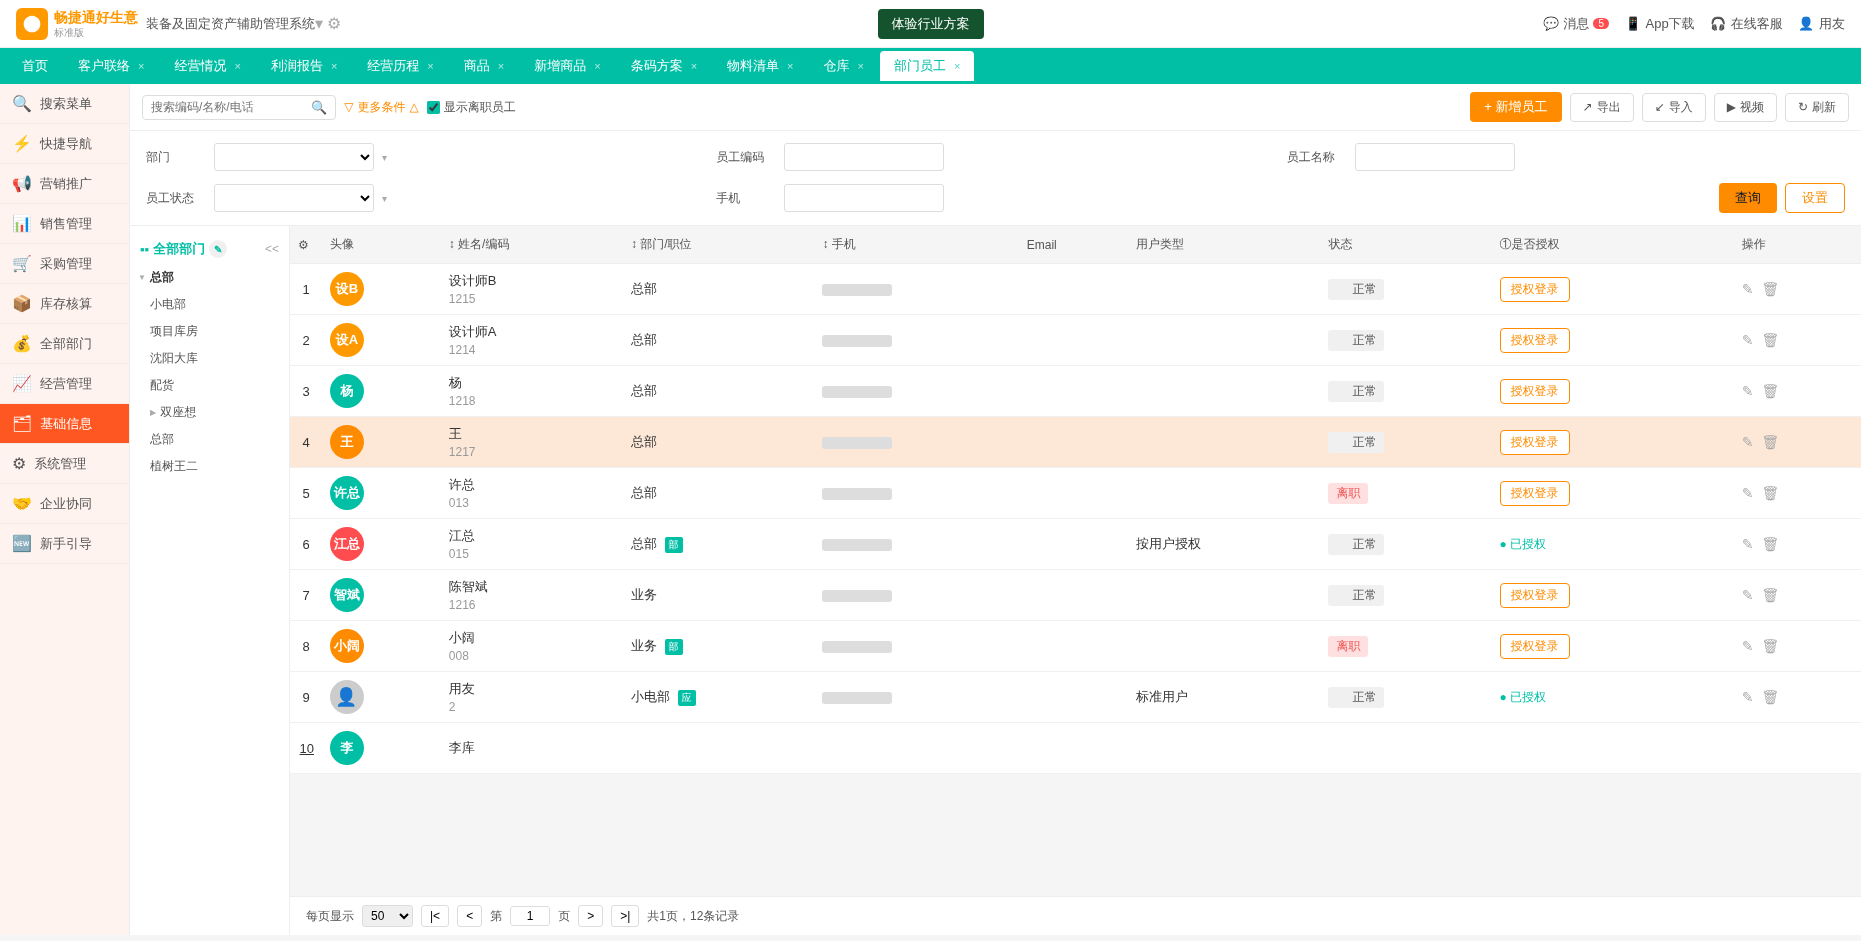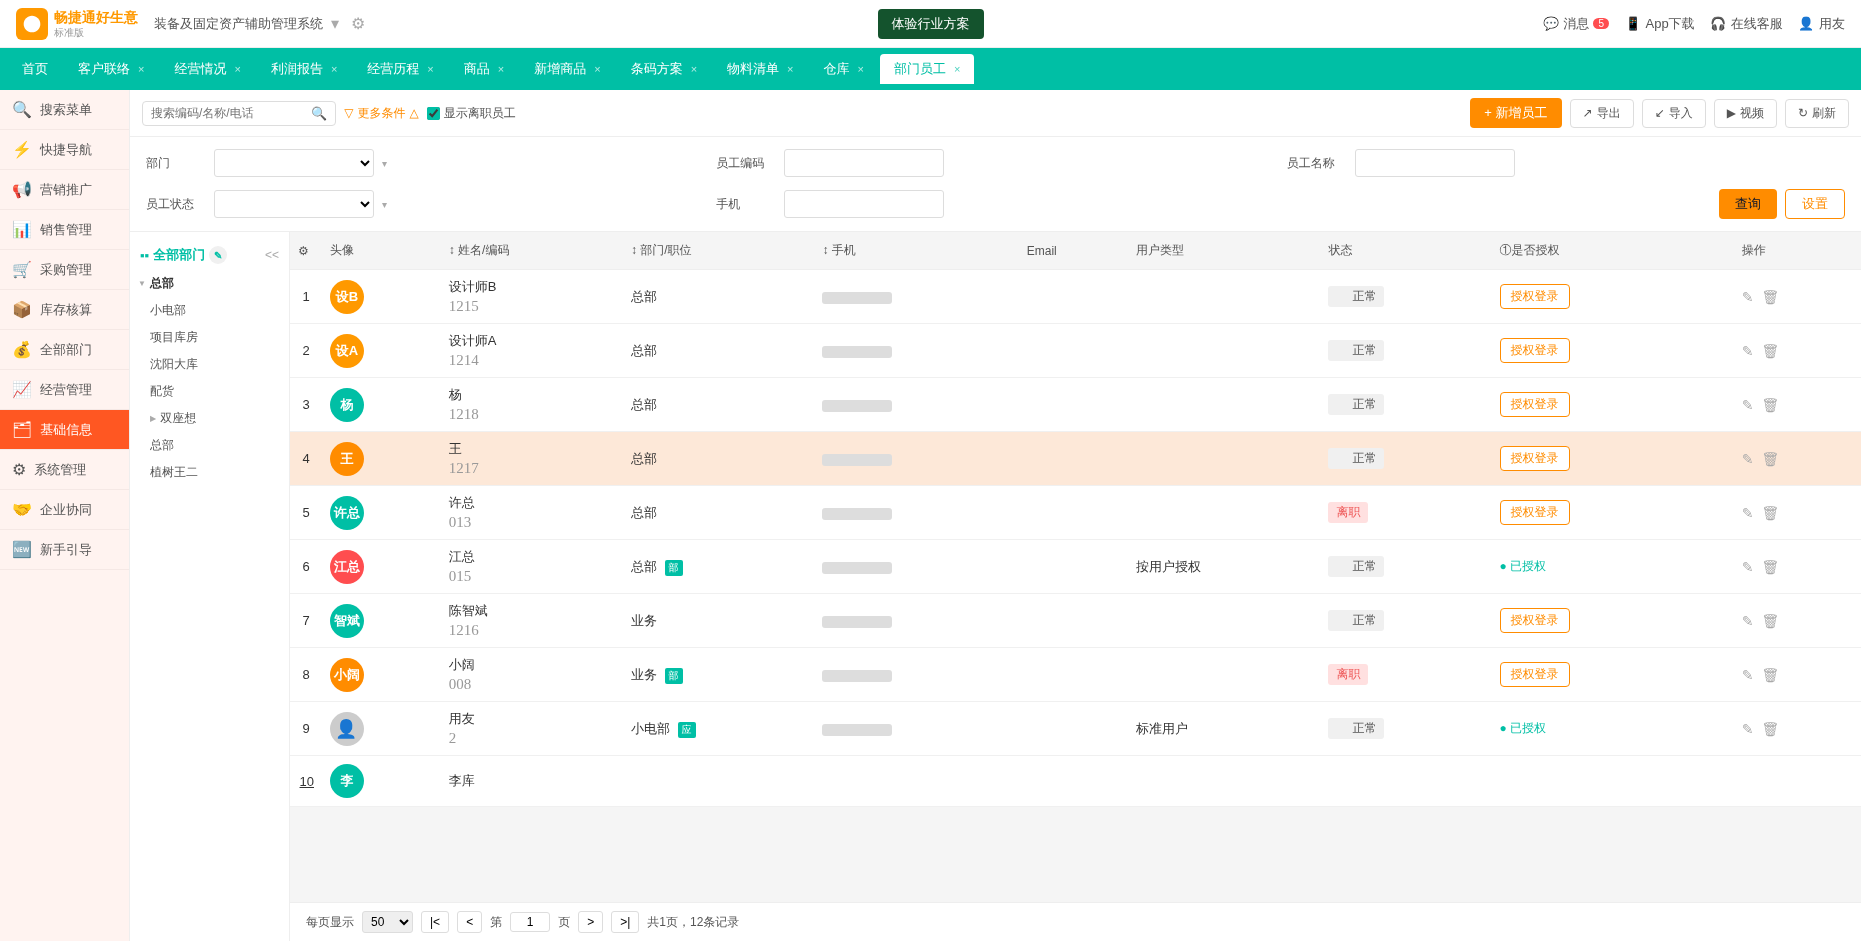--- a/index.html
+++ b/index.html
@@ -4,35 +4,35 @@
   <style>
     * { box-sizing: border-box; margin: 0; padding: 0; }
     body { font-family: "Microsoft YaHei", "PingFang SC", sans-serif; font-size: 13px; background: #f5f5f5; color: #333; }
 
     
     .top-bar {
       display: flex; align-items: center; justify-content: space-between;
       background: #fff; height: 48px; padding: 0 16px;
       border-bottom: 1px solid #eee; position: relative;
     }
-    .top-bar-left { display: flex; align-items: center; gap: 8px; }
+    .top-bar-left { display: flex; align-items: center; }
     .logo-area { display: flex; align-items: center; gap: 6px; }
     .logo-icon { width: 32px; height: 32px; background: #f90; border-radius: 6px; display: flex; align-items: center; justify-content: center; }
     .logo-icon svg { width: 20px; height: 20px; fill: #fff; }
     .logo-text { font-size: 12px; color: #333; line-height: 1.3; }
     .logo-text .main { font-weight: bold; font-size: 14px; color: #f90; }
     .sys-title { font-size: 13px; color: #555; margin-left: 8px; }
     .top-bar-right { display: flex; align-items: center; gap: 16px; font-size: 13px; color: #555; }
     .top-bar-right .icon-btn { display: flex; align-items: center; gap: 4px; cursor: pointer; }
     .badge { background: #ff4d4f; color: #fff; border-radius: 10px; font-size: 10px; padding: 0 4px; min-width: 16px; text-align: center; }
     .trial-btn { background: #14532d; color: #fff; border: none; border-radius: 4px; padding: 6px 14px; cursor: pointer; font-size: 13px; }
 
     
     .nav-bar {
-      background: #00bfa5; display: flex; align-items: center; height: 42px; padding: 0 8px; gap: 2px;
+      background: #00bfa5; display: flex; align-items: center; height: 36px; padding: 0 8px; gap: 2px;
     }
     .nav-item {
       color: #fff; padding: 6px 14px; border-radius: 4px 4px 0 0; cursor: pointer; font-size: 13px;
       display: flex; align-items: center; gap: 4px; position: relative;
     }
     .nav-item.active { background: #fff; color: #00bfa5; font-weight: normal; }
     .nav-item .close-x { font-size: 11px; margin-left: 4px; opacity: 0.7; }
 
     
     .layout { display: flex; height: calc(100vh - 90px); }
@@ -80,21 +80,21 @@
     .table-area { flex: 1; overflow: auto; padding: 0; }
     table { width: 100%; border-collapse: collapse; background: #fff; font-size: 13px; }
     thead tr { background: #f5f5f5; }
     th { padding: 10px 8px; text-align: left; font-weight: 500; color: #555; border-bottom: 1px solid #eee; white-space: nowrap; font-size: 12px; }
     td { padding: 8px 8px; border-bottom: 1px solid #f0f0f0; color: #333; vertical-align: middle; }
     tr.highlighted td { background: #fde8d8; }
     .avatar { width: 34px; height: 34px; border-radius: 50%; display: flex; align-items: center; justify-content: center; color: #fff; font-size: 13px; font-weight: bold; }
     .avatar-img { width: 34px; height: 34px; border-radius: 50%; background: #ccc; display: flex; align-items: center; justify-content: center; font-size: 18px; color: #999; }
     .name-code { display: flex; flex-direction: column; gap: 2px; }
     .name-main { font-size: 13px; color: #333; }
-    .name-sub { font-size: 15px; color: #999; font-family: Liberation Serif, serif; }
+    .name-sub { font-size: 12px; color: #999; }
     .status-badge { display: inline-block; padding: 2px 8px; border-radius: 3px; font-size: 12px; }
     .status-normal { background: #f0f0f0; color: #555; padding-left: 24px; }
     .status-resign { background: #ffe0e0; color: #e55; }
     .auth-btn { border: 1px solid #ff8c00; color: #ff8c00; background: #fff; border-radius: 4px; padding: 3px 10px; cursor: pointer; font-size: 12px; white-space: nowrap; }
     .auth-granted { color: #00bfa5; font-size: 12px; display: flex; align-items: center; gap: 4px; }
     .dept-tag { display: inline-block; background: #00bfa5; color: #fff; font-size: 10px; padding: 1px 4px; border-radius: 2px; margin-left: 4px; }
     .action-btns { display: flex; gap: 8px; align-items: center; }
     .action-icon { color: #aaa; cursor: pointer; font-size: 14px; }
     .phone-blur { display: inline-block; width: 70px; height: 12px; background: #ddd; border-radius: 3px; vertical-align: middle; }
 

